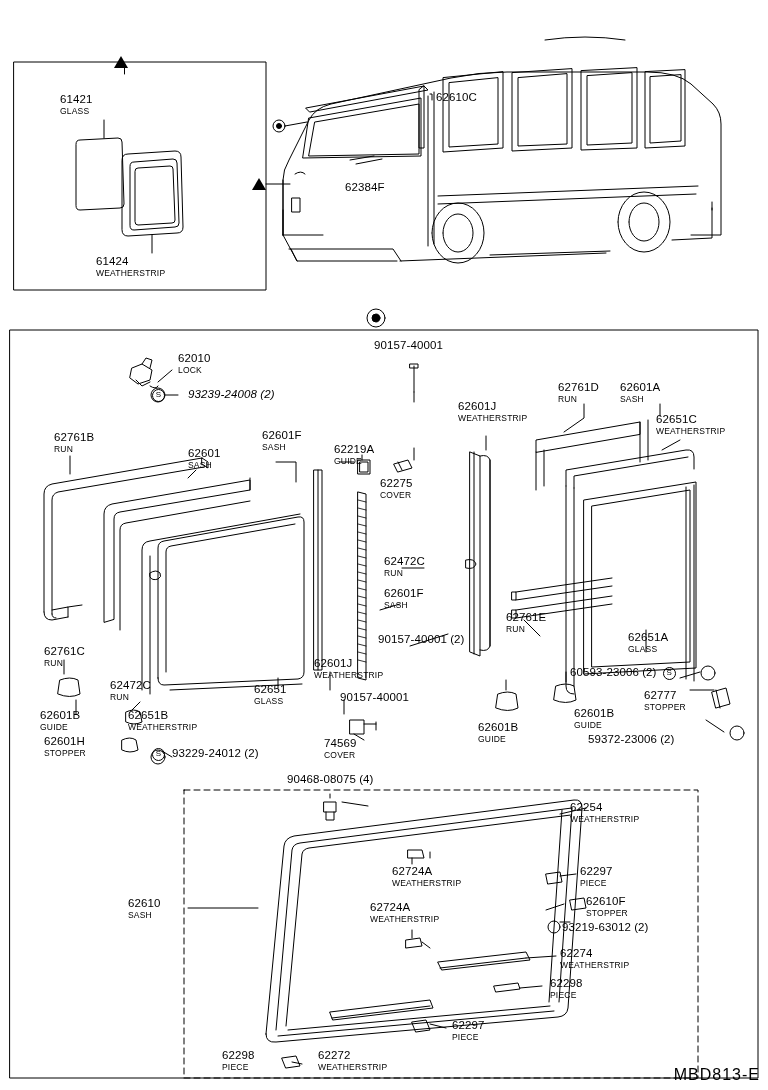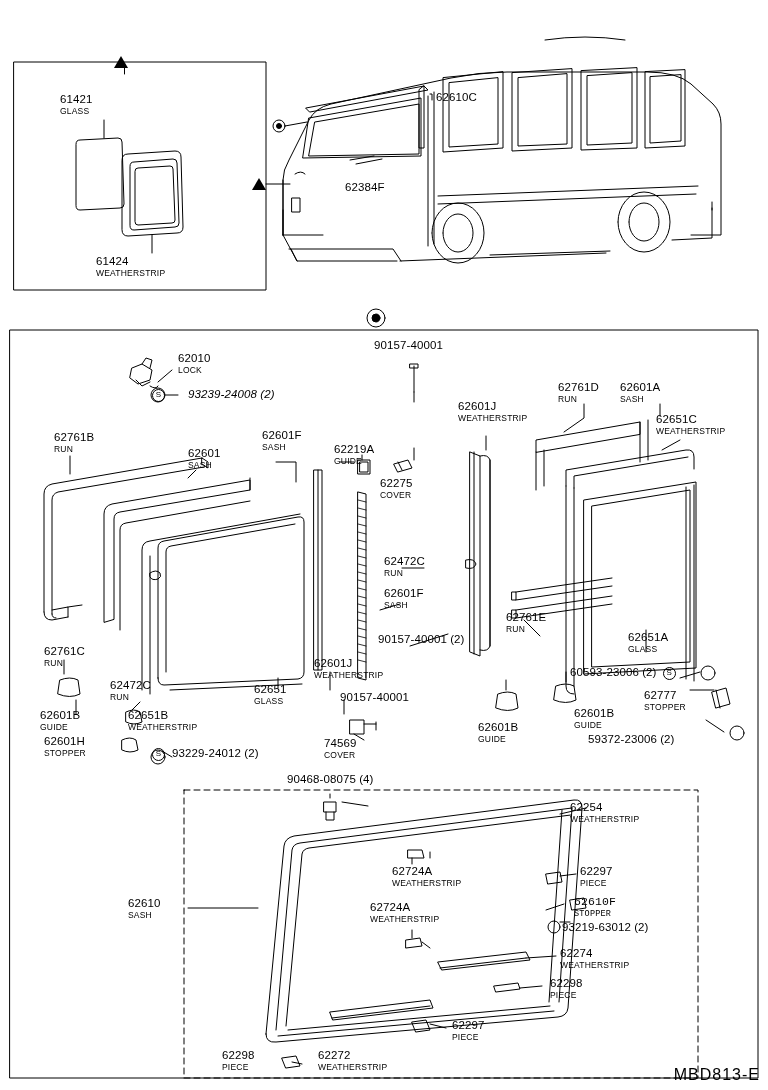--- a/index.html
+++ b/index.html
@@ -454,21 +454,21 @@
     <span class="sub">WEATHERSTRIP</span>
   </div>
   <div class="lbl c" style="left:370px;top:902px;">
     <span class="code">62724A</span>
     <span class="sub">WEATHERSTRIP</span>
   </div>
   <div class="lbl" style="left:580px;top:866px;">
     <span class="code">62297</span>
     <span class="sub">PIECE</span>
   </div>
-  <div class="lbl" style="left:574px;top:896px;font-family:Liberation Mono, monospace;">
+  <div class="lbl" style="left:586px;top:896px;">
     <span class="code">62610F</span>
     <span class="sub">STOPPER</span>
   </div>
   <div class="lbl" style="left:562px;top:922px;">
     <span class="code">93219-63012 (2)</span>
   </div>
   <div class="lbl" style="left:128px;top:898px;">
     <span class="code">62610</span>
     <span class="sub">SASH</span>
   </div>

